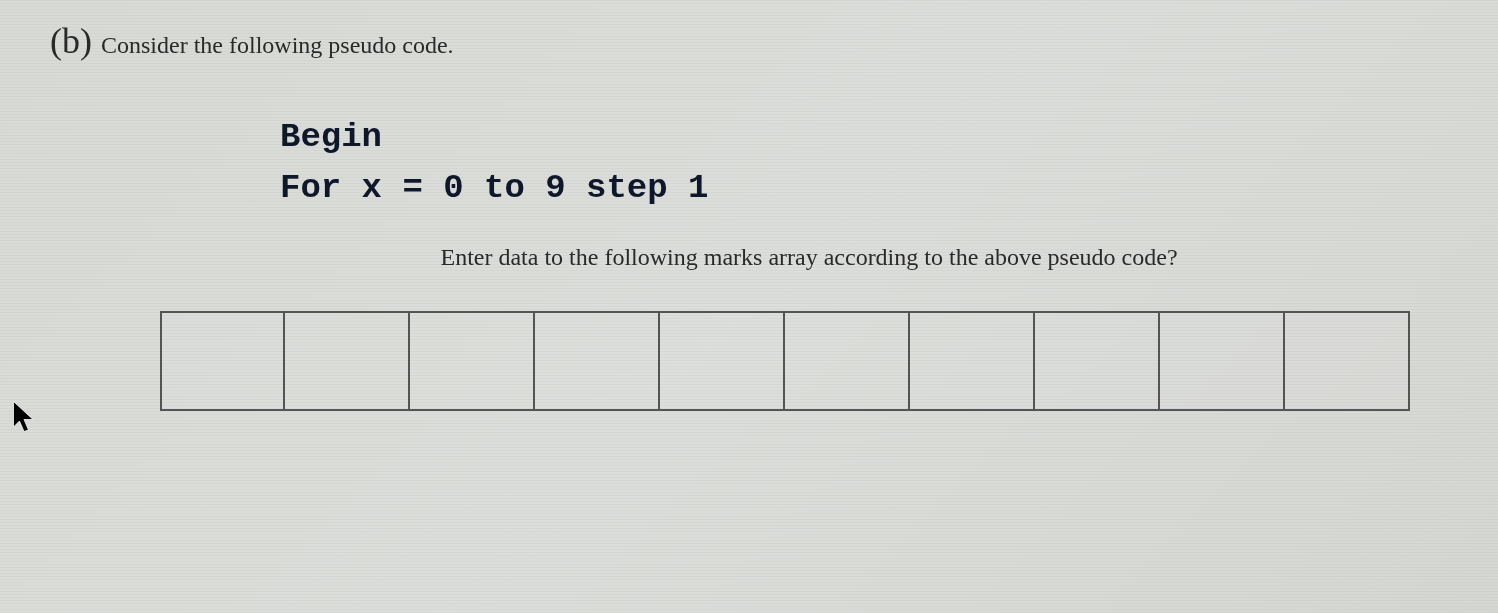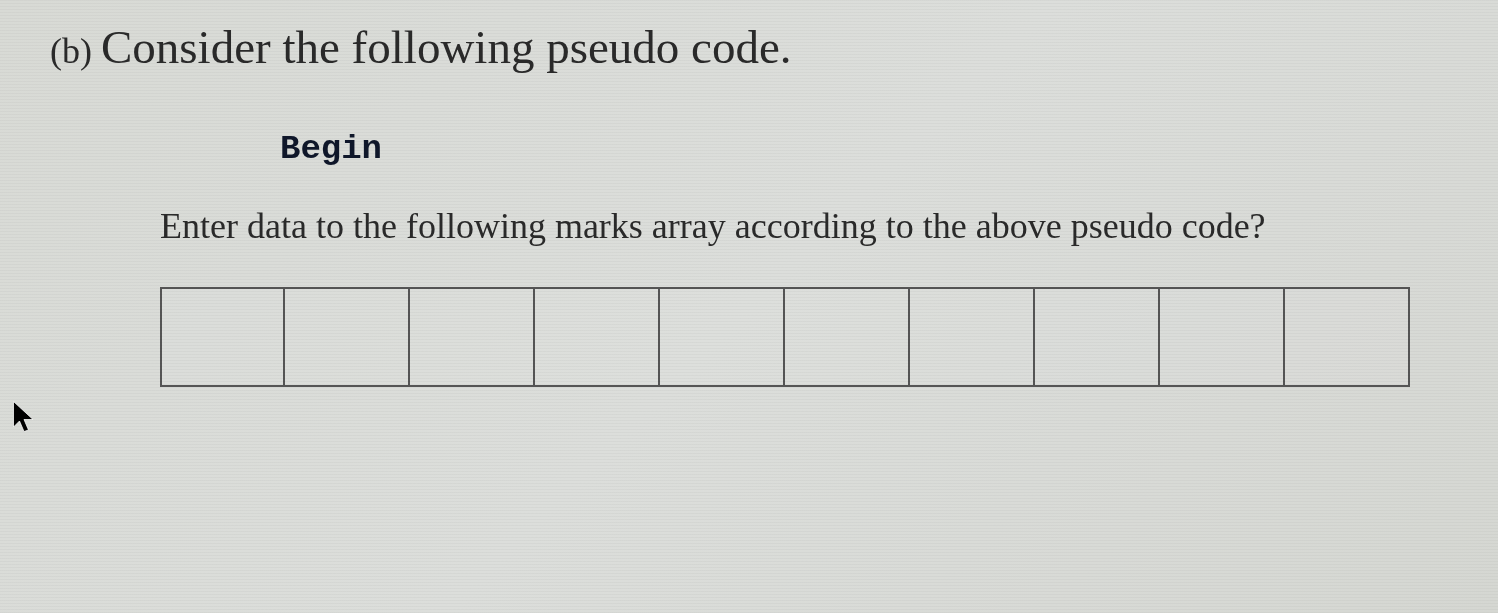--- a/index.html
+++ b/index.html
@@ -16,21 +16,21 @@
       padding: 20px 40px;
       position: relative;
       overflow: hidden;
     }
     .question-label {
       font-size: 36px;
       font-family: Georgia, 'Times New Roman', serif;
       display: inline;
     }
     .question-text {
-      font-size: 47px;
+      font-size: 24px;
       font-family: Georgia, 'Times New Roman', serif;
       display: inline;
     }
     .header-line {
       margin-bottom: 50px;
       padding-left: 10px;
     }
     .code-block {
       margin-left: 240px;
       margin-bottom: 30px;
@@ -38,23 +38,24 @@
       font-size: 34px;
       font-weight: bold;
       line-height: 1.5;
       color: #0f172a;
     }
     .code-line {
       white-space: pre;
     }
     .instruction {
       margin-left: 120px;
-      font-size: 36px;
+      font-size: 24px;
       font-family: Georgia, 'Times New Roman', serif;
       margin-bottom: 40px;
+      text-align: center;
     }
     .array-table {
       margin-left: 120px;
       display: flex;
       border: none;
     }
     .array-cell {
       width: 125px;
       height: 100px;
       border: 2px solid #555;
@@ -88,20 +89,21 @@
 <body>
 
 <div class="noise-overlay"></div>
 
 <div class="header-line">
   <span class="question-label">(b) </span><span class="question-text">Consider the following pseudo code.</span>
 </div>
 
 <div class="code-block">
   <div class="code-line">Begin</div>
+  <div class="code-line">For x = 0 to 9 step 1</div>
 </div>
 
 <div class="instruction">Enter data to the following marks array according to the above pseudo code?</div>
 
 <div class="array-table">
   <div class="array-cell"></div>
   <div class="array-cell"></div>
   <div class="array-cell"></div>
   <div class="array-cell"></div>
   <div class="array-cell"></div>

